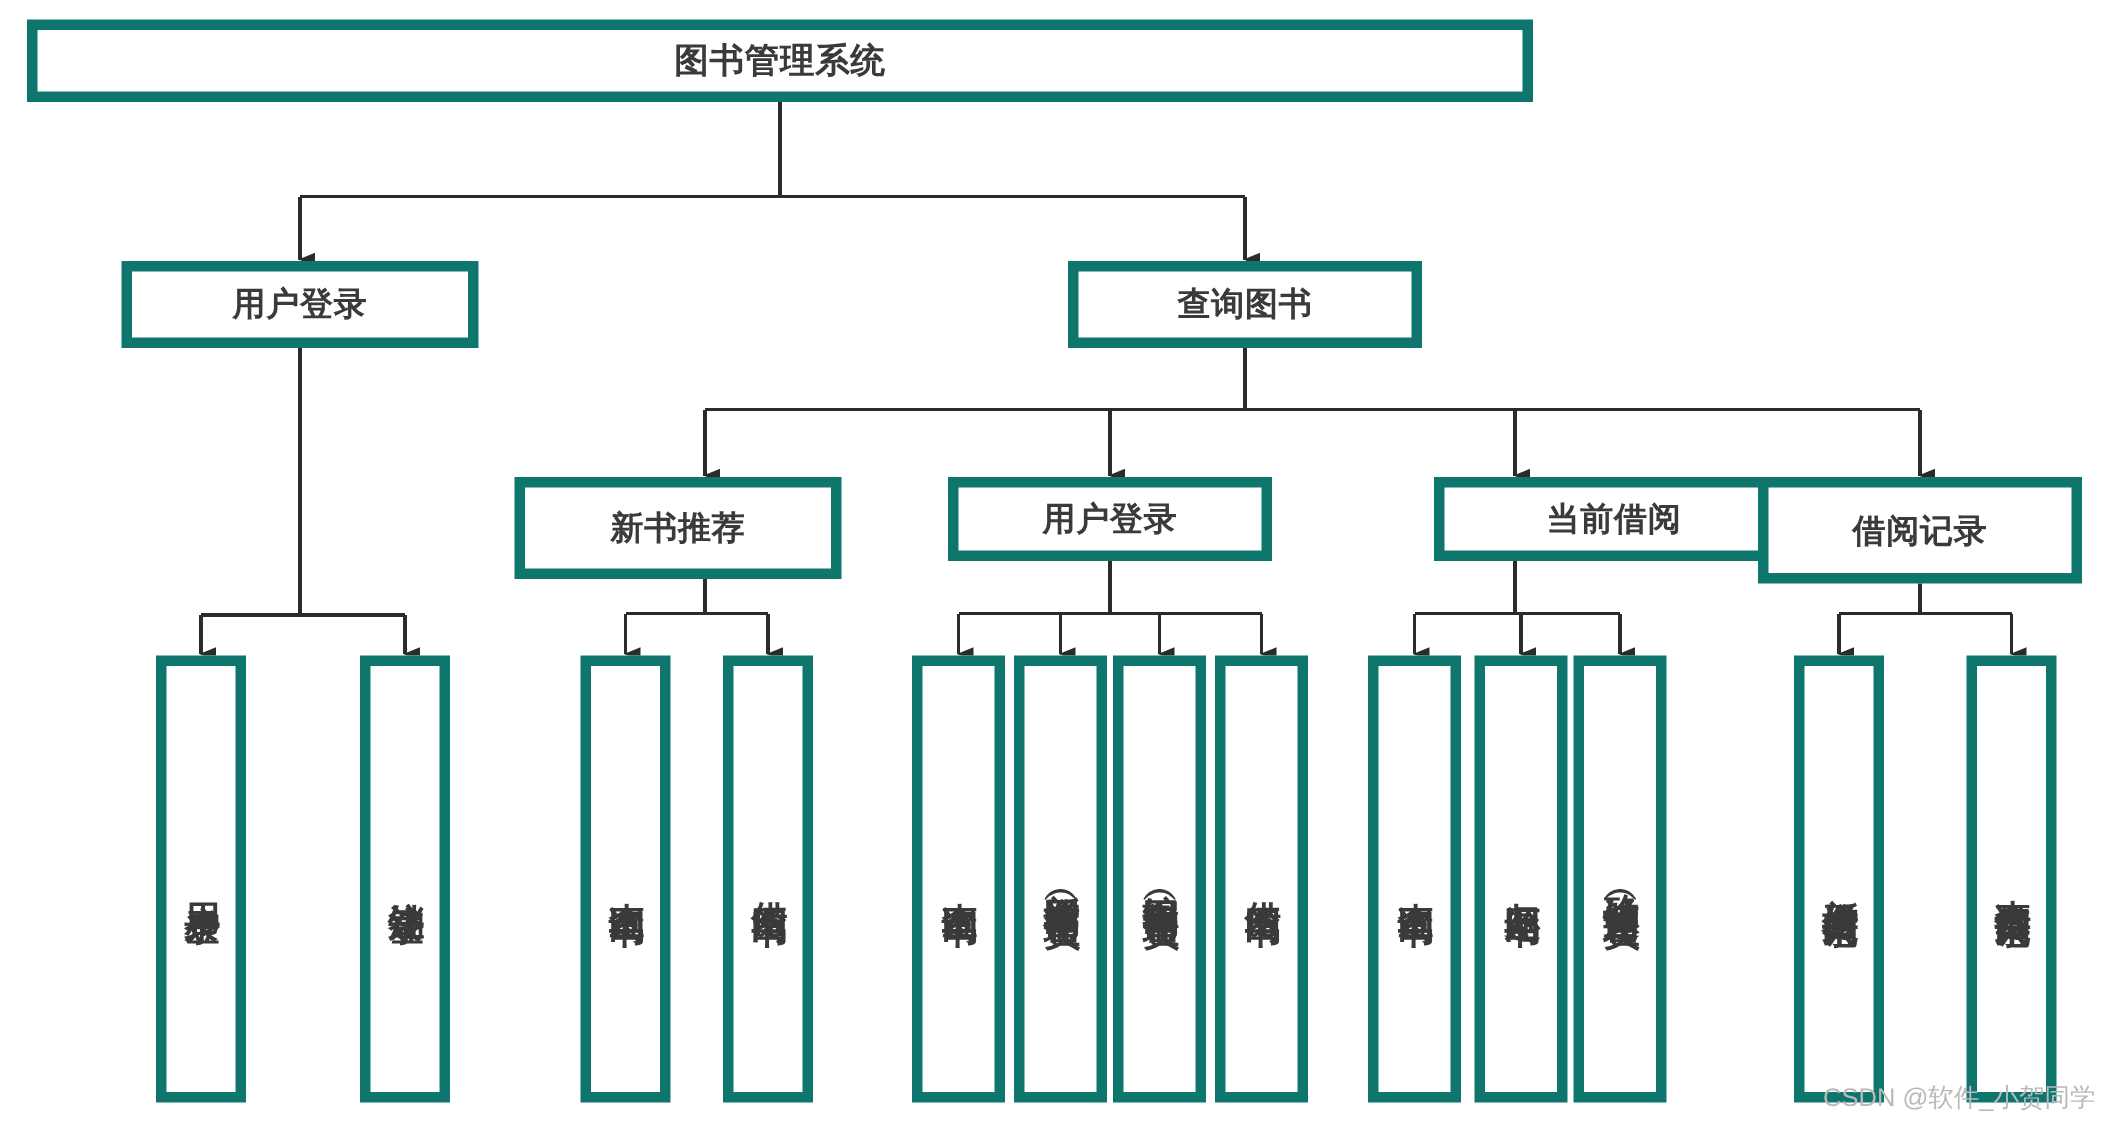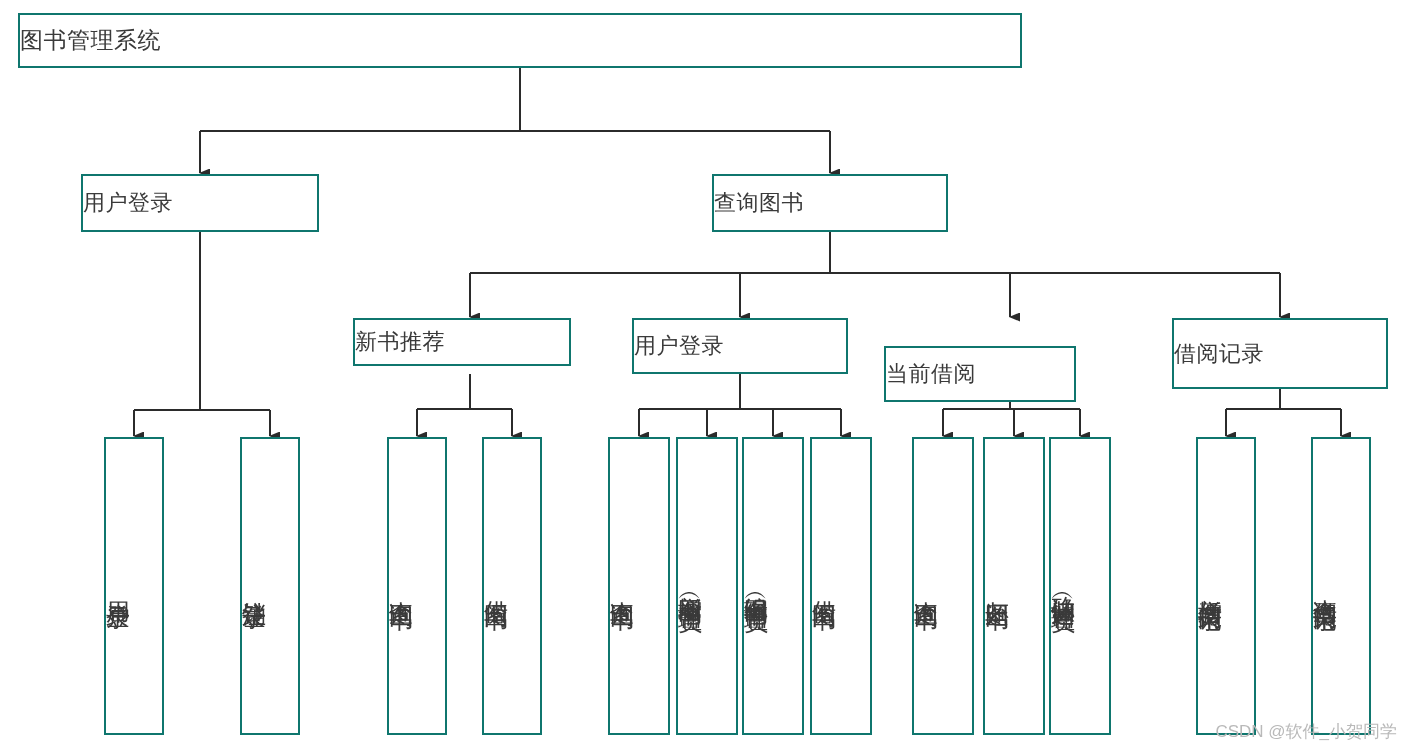--- a/index.html
+++ b/index.html
@@ -9,24 +9,26 @@
     font-family:"Liberation Sans","DejaVu Sans",sans-serif;
     overflow:hidden;
     position:relative;
   }
   #diagram-root{position:absolute;left:0;top:0;width:1405px;height:747px;}
   svg#tree{position:absolute;left:0;top:0;width:1405px;height:747px;}
   .node-box{
     position:absolute;
     box-sizing:border-box;
     background:#ffffff;
-    border:2px solid #0f766e;
+    border:7px solid #0f766e;
     display:flex;
     align-items:center;
+    justify-content:center;
     overflow:hidden;
+    font-weight:bold;
   }
   .node-label{
     color:#3a3a3a;
     line-height:1.08;
     letter-spacing:0.5px;
     white-space:pre;
     text-align:center;
   }
   .node-box.horizontal .node-label{
     font-size:22px;
@@ -98,27 +100,27 @@
   <div id="node-layer">
       <div class="node-box horizontal root" style="left: 18px; top: 13px; width: 1004px; height: 55px;">
         <span class="node-label">图书管理系统</span>
       </div>
       <div class="node-box horizontal" style="left: 81px; top: 174px; width: 238px; height: 58px;">
         <span class="node-label">用户登录</span>
       </div>
       <div class="node-box horizontal" style="left: 712px; top: 174px; width: 236px; height: 58px;">
         <span class="node-label">查询图书</span>
       </div>
-      <div class="node-box horizontal" style="left: 353px; top: 318px; width: 218px; height: 48px;">
+      <div class="node-box horizontal" style="left: 343px; top: 318px; width: 218px; height: 68px;">
         <span class="node-label">新书推荐</span>
       </div>
       <div class="node-box horizontal" style="left: 632px; top: 318px; width: 216px; height: 56px;">
         <span class="node-label">用户登录</span>
       </div>
-      <div class="node-box horizontal" style="left: 884px; top: 318px; width: 192px; height: 56px; margin-top: 28px;">
+      <div class="node-box horizontal" style="left: 956px; top: 318px; width: 240px; height: 56px;">
         <span class="node-label">当前借阅</span>
       </div>
       <div class="node-box horizontal" style="left: 1172px; top: 318px; width: 216px; height: 71px;">
         <span class="node-label">借阅记录</span>
       </div>
       <div class="node-box vertical" style="left: 104px; top: 437px; width: 60px; height: 298px;">
         <span class="node-label">用户登录</span>
       </div>
       <div class="node-box vertical" style="left: 240px; top: 437px; width: 60px; height: 298px;">
         <span class="node-label">注销登录</span>

